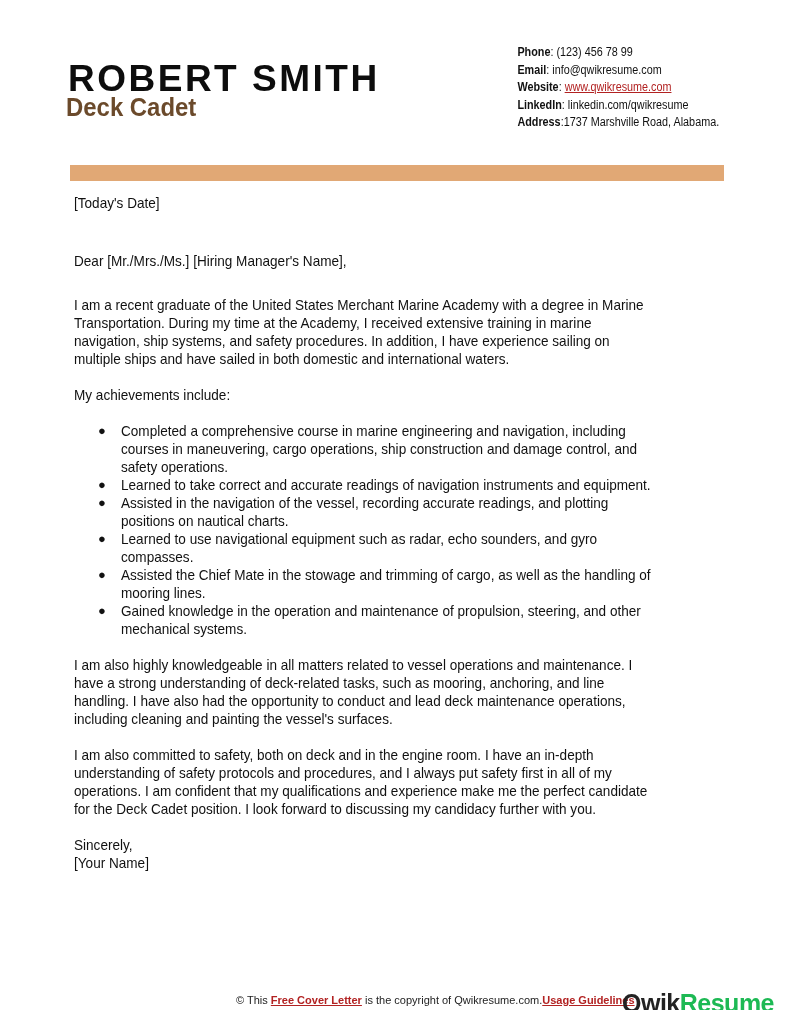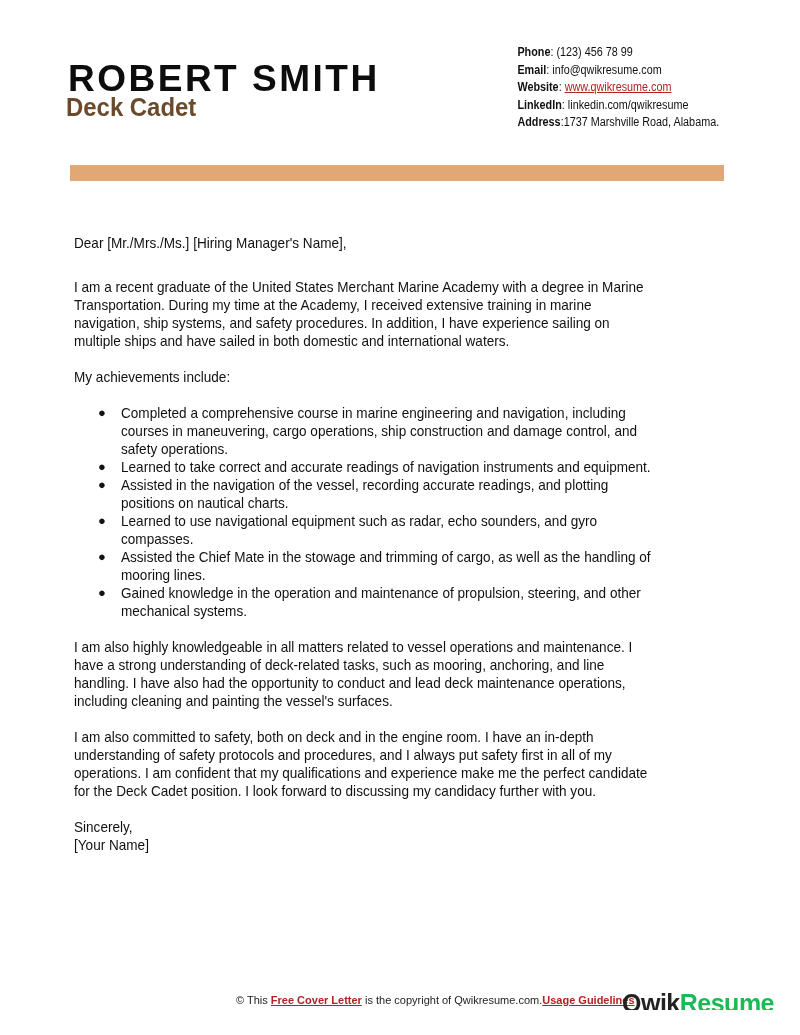--- a/index.html
+++ b/index.html
@@ -42,20 +42,23 @@
   <div class="row"><b>Phone</b>:<span> (123) 456 78 99</span></div>
   <div class="row"><b>Email</b>:<span> info@qwikresume.com</span></div>
   <div class="row"><b>Website</b>: <a>www.qwikresume.com</a></div>
   <div class="row"><b>LinkedIn</b>:<span> linkedin.com/qwikresume</span></div>
   <div class="row"><b>Address</b>:<span>1737 Marshville Road, Alabama.</span></div>
 </div>
 
 <div class="bar"></div>
 
 <div class="content">
+  <p>
+      <span class="line">[Today's Date]</span>
+    </p>
   <div class="gap-s"></div>
   <div style="height:32px"></div>
   <span class="line">Dear [Mr./Mrs./Ms.] [Hiring Manager's Name],</span>
   <div class="gap-s"></div>
   <div class="gap-m"></div>
   <div>
     <span class="line">I am a recent graduate of the United States Merchant Marine Academy with a degree in Marine</span>
     <span class="line">Transportation. During my time at the Academy, I received extensive training in marine</span>
     <span class="line">navigation, ship systems, and safety procedures. In addition, I have experience sailing on</span>
     <span class="line">multiple ships and have sailed in both domestic and international waters.</span>

